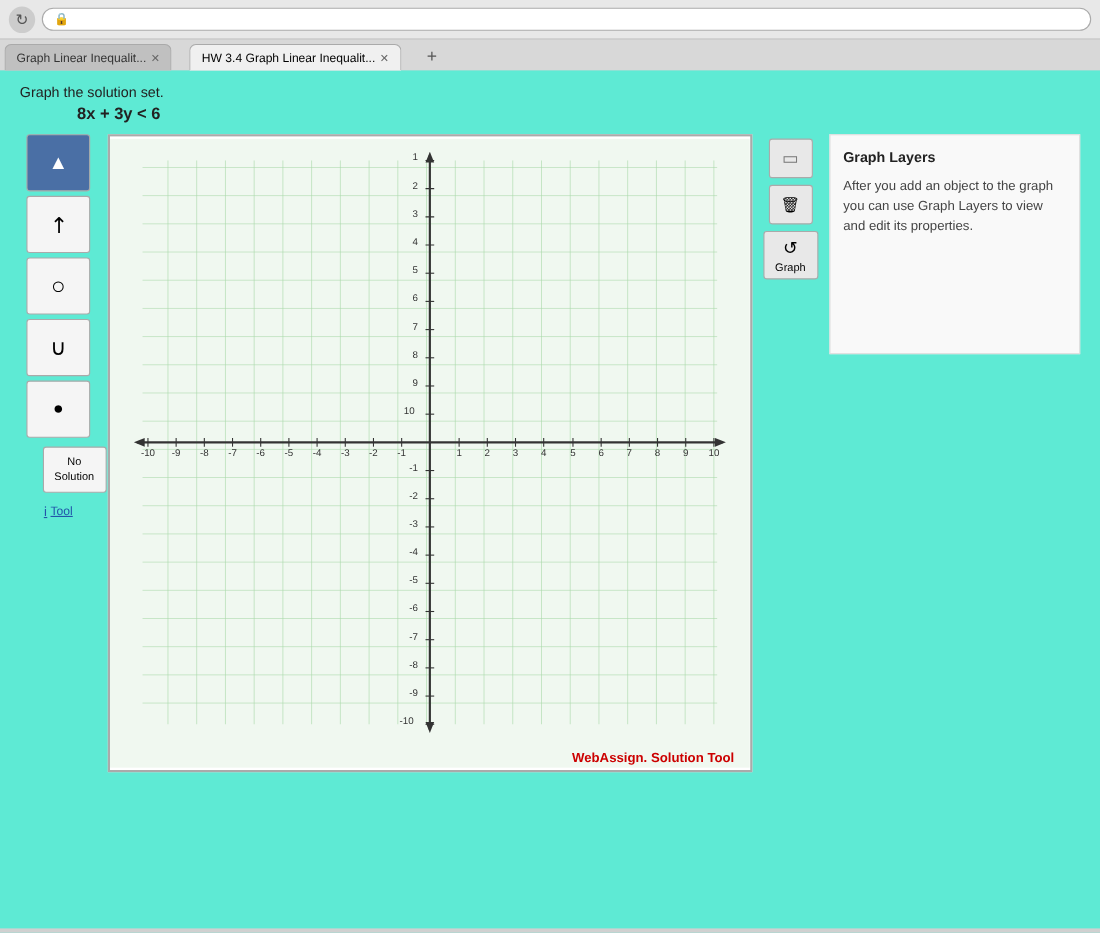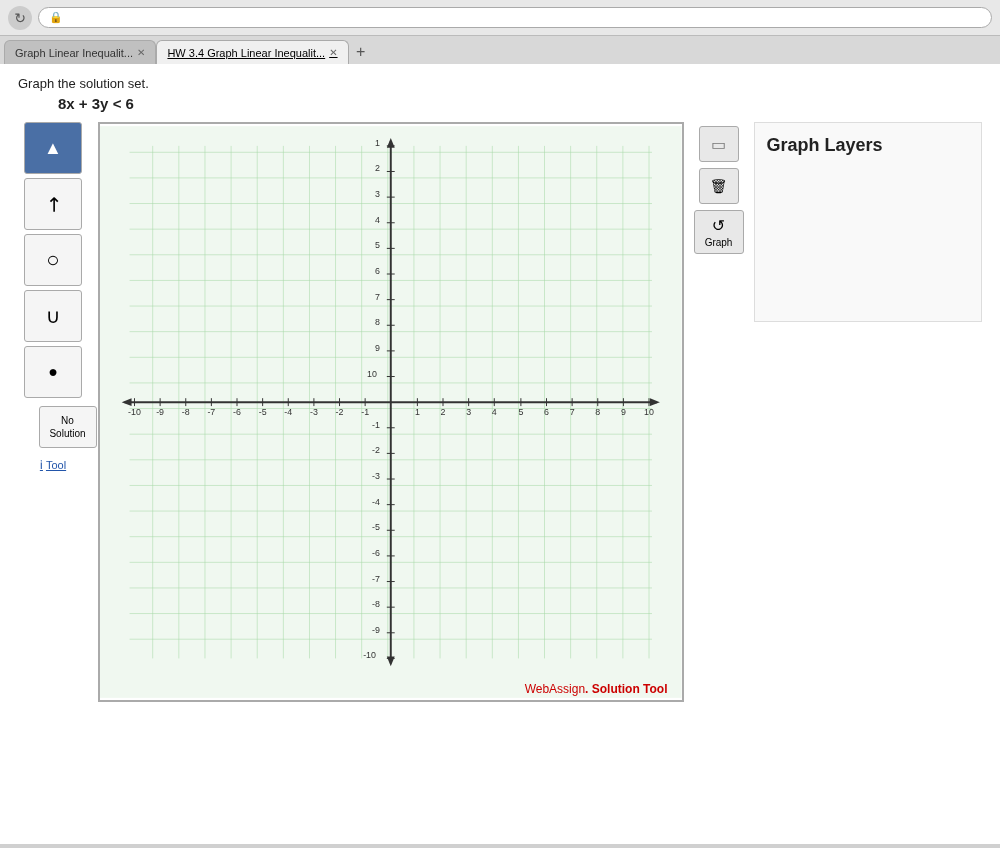--- a/index.html
+++ b/index.html
@@ -42,60 +42,59 @@
       gap: 4px;
     }
     .lock-icon { color: #555; font-size: 11px; }
 
     .tab-bar {
       background: #d8d8d8;
       height: 28px;
       display: flex;
       align-items: flex-end;
       padding: 0 4px;
-      gap: 0;
+      gap: 16px;
     }
     .tab {
       height: 24px;
       padding: 0 10px;
       background: #c0c0c0;
       border-radius: 6px 6px 0 0;
       display: flex; align-items: center;
       font-size: 11px; color: #333;
       gap: 4px;
       cursor: pointer;
       border: 1px solid #aaa;
       border-bottom: none;
     }
     .tab.active {
       background: #f0f0f0;
       color: #000;
-      text-decoration: underline;
     }
     .tab-close { font-size: 10px; color: #666; }
     .tab-new { width: 24px; height: 24px; display: flex; align-items: center; justify-content: center; font-size: 16px; color: #555; cursor: pointer; }
 
     
     .page-content {
-      background: #ffffff;
+      background: #5eead4;
       padding: 12px 18px;
       min-height: 780px;
     }
 
     .problem-text {
       font-size: 13px;
       color: #222;
       margin-bottom: 4px;
     }
     .equation {
       font-size: 15px;
       font-weight: bold;
       color: #222;
       margin-bottom: 10px;
-      margin-left: 40px;
+      margin-left: 52px;
     }
 
     
     .main-layout {
       display: flex;
       gap: 10px;
       align-items: flex-start;
     }
 
     
@@ -185,21 +184,21 @@
     
     .graph-layers {
       background: #f9f9f9;
       border: 1px solid #ddd;
       padding: 12px;
       width: 230px;
       min-height: 200px;
     }
     .graph-layers-title {
       font-weight: bold;
-      font-size: 18px;
+      font-size: 13px;
       margin-bottom: 10px;
       color: #222;
     }
     .graph-layers-desc {
       font-size: 12px;
       color: #444;
       line-height: 1.5;
     }
 
     
@@ -382,34 +381,35 @@
         <line x1="291" y1="384" x2="299" y2="384" stroke="#333" stroke-width="1"></line>
         <line x1="291" y1="410" x2="299" y2="410" stroke="#333" stroke-width="1"></line>
         <line x1="291" y1="436" x2="299" y2="436" stroke="#333" stroke-width="1"></line>
         <line x1="291" y1="462" x2="299" y2="462" stroke="#333" stroke-width="1"></line>
         <line x1="291" y1="488" x2="299" y2="488" stroke="#333" stroke-width="1"></line>
         <line x1="291" y1="514" x2="299" y2="514" stroke="#333" stroke-width="1"></line>
         <line x1="291" y1="540" x2="299" y2="540" stroke="#333" stroke-width="1"></line>
       </svg>
 
       <div class="watermark" style="position:absolute; bottom:4px; right:8px;">
-        <span><span style="color:#cc0000; font-weight:normal;text-align:right;">WebAssign</span><span>. Solution Tool</span></span>
+        <span><span style="color:#cc0000; font-weight:bold;text-align:right;">WebAssign</span><span>. Solution Tool</span></span>
       </div>
     </div>
 
     <div class="side-controls">
       <div class="side-btn">
         <span style="font-size:16px; color:#777;">▭</span>
       </div>
       <div class="side-btn">
         <span>🗑</span>
       </div>
       <div class="fill-btn">
         <span class="fill-icon">↺</span>
         <span>Graph</span>
       </div>
     </div>
 
     <div class="graph-layers">
       <div class="graph-layers-title">Graph Layers</div>
+      <div class="graph-layers-desc">After you add an object to the graph you can use Graph Layers to view and edit its properties.</div>
     </div>
   </div>
 </div>
 
 </body></html>

